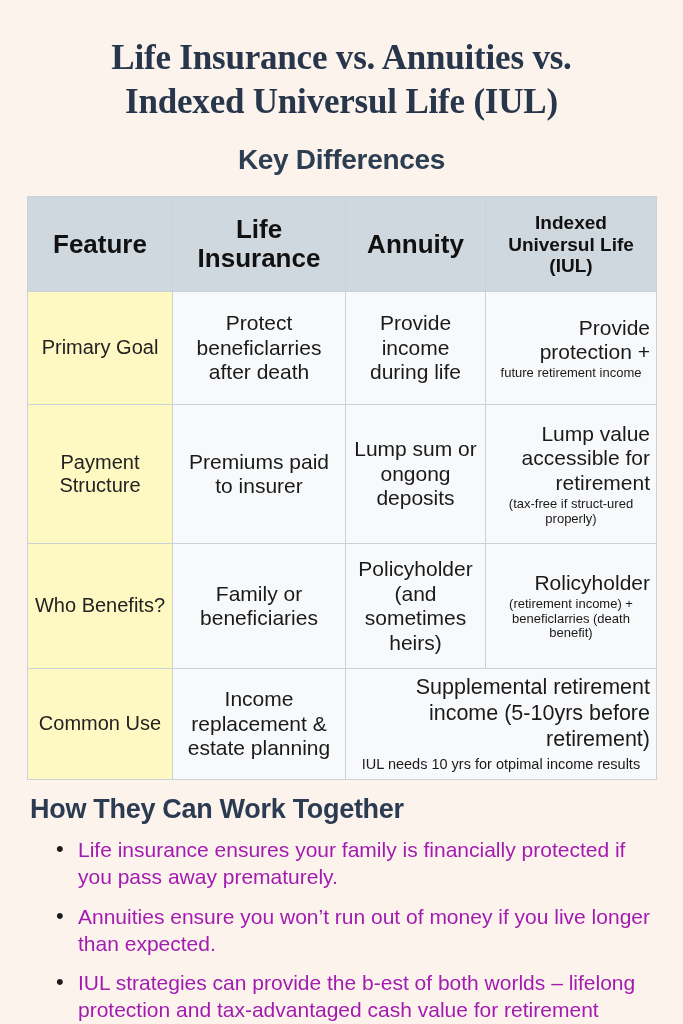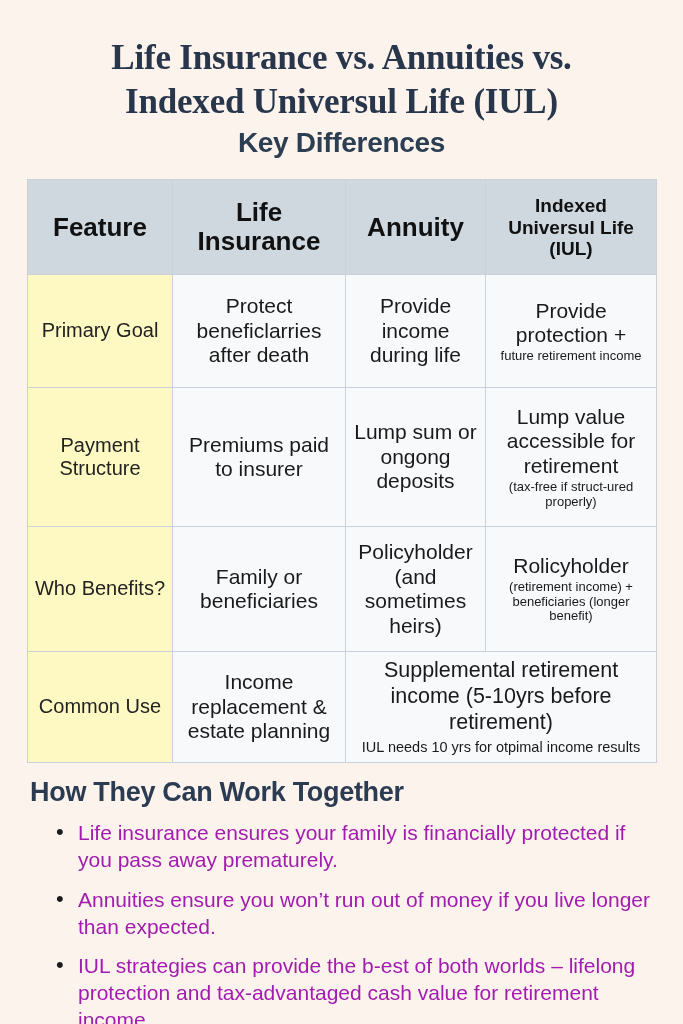--- a/index.html
+++ b/index.html
@@ -29,21 +29,21 @@
     color: #27364B;
     letter-spacing: -0.2px;
     margin: 0;
   }
   .title .line2 { display: block; }
   .subtitle {
     font-family: "Liberation Sans", sans-serif;
     font-weight: bold;
     font-size: 28px;
     color: #2C3E52;
-    margin: 3px 0 0 0;
+    margin: 20px 0 0 0;
     letter-spacing: -0.3px;
   }
 
   
   .table-wrap {
     margin: 20px 27px 0 27px;
     width: 629px;
     box-sizing: border-box;
   }
   table.compare {
@@ -80,21 +80,21 @@
     font-size: 21px;
     line-height: 1.17;
     color: #1a1a1a;
     font-weight: normal;
   }
   table.compare tbody td.feature {
     background: #fef9c3;
     font-size: 20px;
     color: #222;
   }
-  .cell-main { display: block; }
+  .cell-main { display: block; text-align: right; }
   .cell-sub {
     display: block;
     font-size: 13px;
     line-height: 1.15;
     margin-top: 1px;
   }
   .cell-sub.tiny {
     font-size: 14.5px;
     line-height: 1.2;
     margin-top: 3px;
@@ -191,21 +191,21 @@
           <span class="cell-sub">(tax-free if struct-ured properly)</span>
         </td>
       </tr>
 
       <tr>
         <td class="feature r3">Who Benefits?</td>
         <td class="r3">Family or beneficiaries</td>
         <td class="r3">Policyholder (and sometimes heirs)</td>
         <td class="r3">
           <span class="cell-main">Rolicyholder</span>
-          <span class="cell-sub">(retirement income) + beneficiaries (longer benefit)</span>
+          <span class="cell-sub">(retirement income) + beneficlarries (death benefit)</span>
         </td>
       </tr>
 
       <tr>
         <td class="feature r4">Common Use</td>
         <td class="r4">Income replacement &amp; estate planning</td>
         <td class="r4 span-cell" colspan="2">
           <span class="cell-main">Supplemental retirement income (5-10yrs before retirement)</span>
           <span class="cell-sub tiny">IUL needs 10 yrs for otpimal income results</span>
         </td>

